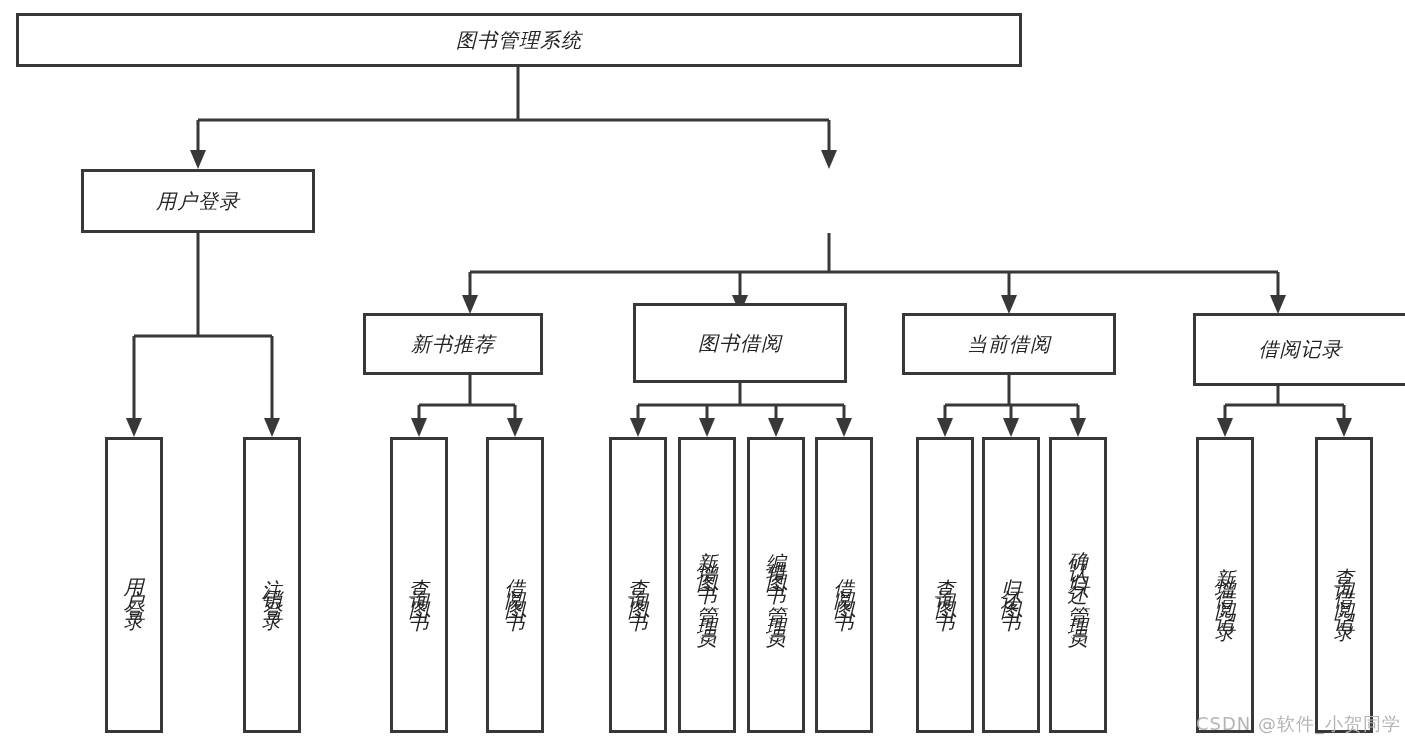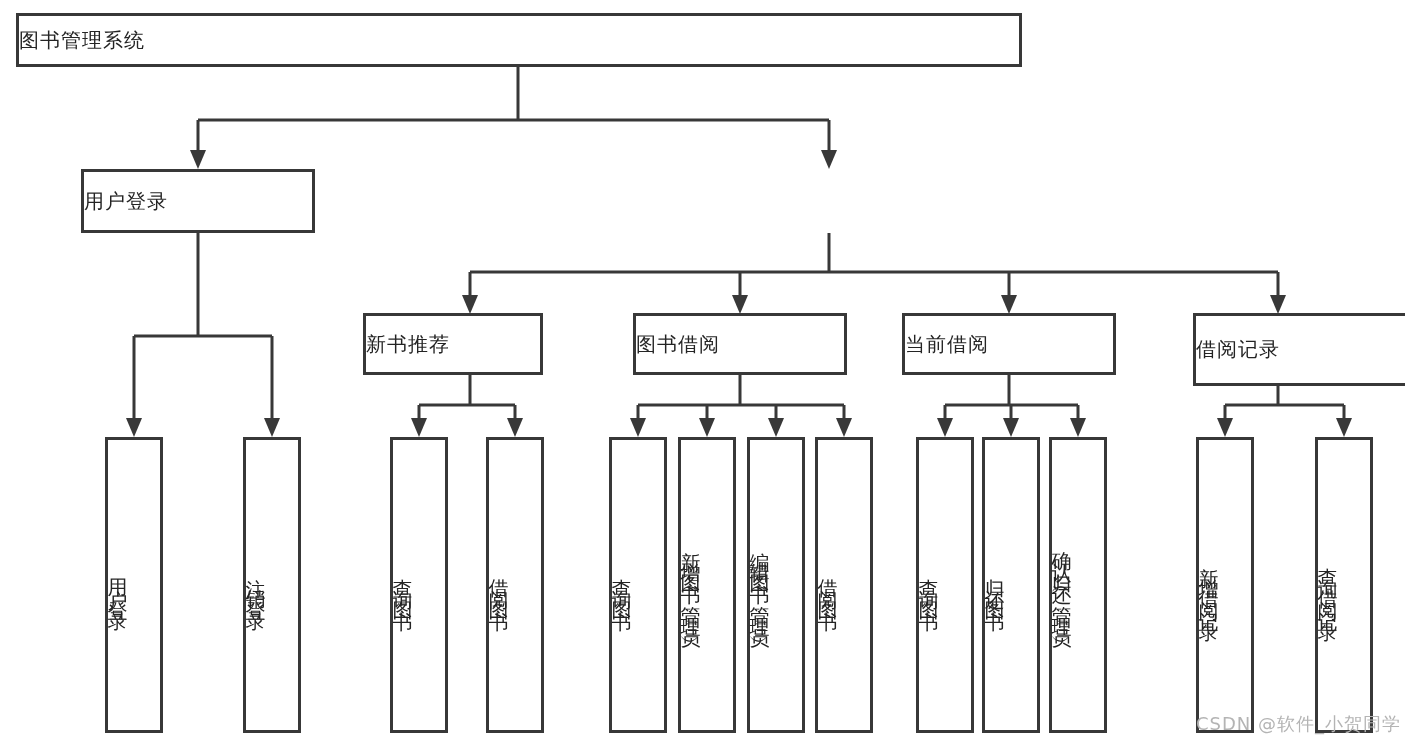--- a/index.html
+++ b/index.html
@@ -11,21 +11,22 @@
     color:#242424;
     overflow:hidden;
   }
   .box{
     position:absolute;
     background:#ffffff;
     border:3px solid #383838;
     box-sizing:border-box;
     display:flex;
     align-items:center;
-    justify-content:flex-start;
+    justify-content:center;
+    font-style:italic;
   }
   .hbox{
     font-size:20px;
     letter-spacing:1px;
     text-align:center;
   }
   .vbox{
     top:437px;
     width:58px;
     height:296px;
@@ -114,21 +115,21 @@
     <span>图书管理系统</span>
   </div>
 
   <div class="box hbox" style="left:81px;top:169px;width:234px;height:64px;">
     <span>用户登录</span>
   </div>
 
   <div class="box hbox" style="left:363px;top:313px;width:180px;height:62px;">
     <span>新书推荐</span>
   </div>
-  <div class="box hbox" style="left:633px;top:313px;width:214px;height:62px;">
+  <div class="box hbox" style="left:633px;top:303px;width:214px;height:80px;">
     <span>图书借阅</span>
   </div>
   <div class="box hbox" style="left:902px;top:313px;width:214px;height:62px;">
     <span>当前借阅</span>
   </div>
   <div class="box hbox" style="left:1193px;top:313px;width:215px;height:73px;">
     <span>借阅记录</span>
   </div>
 
   <div class="box vbox" style="left:105px;">

